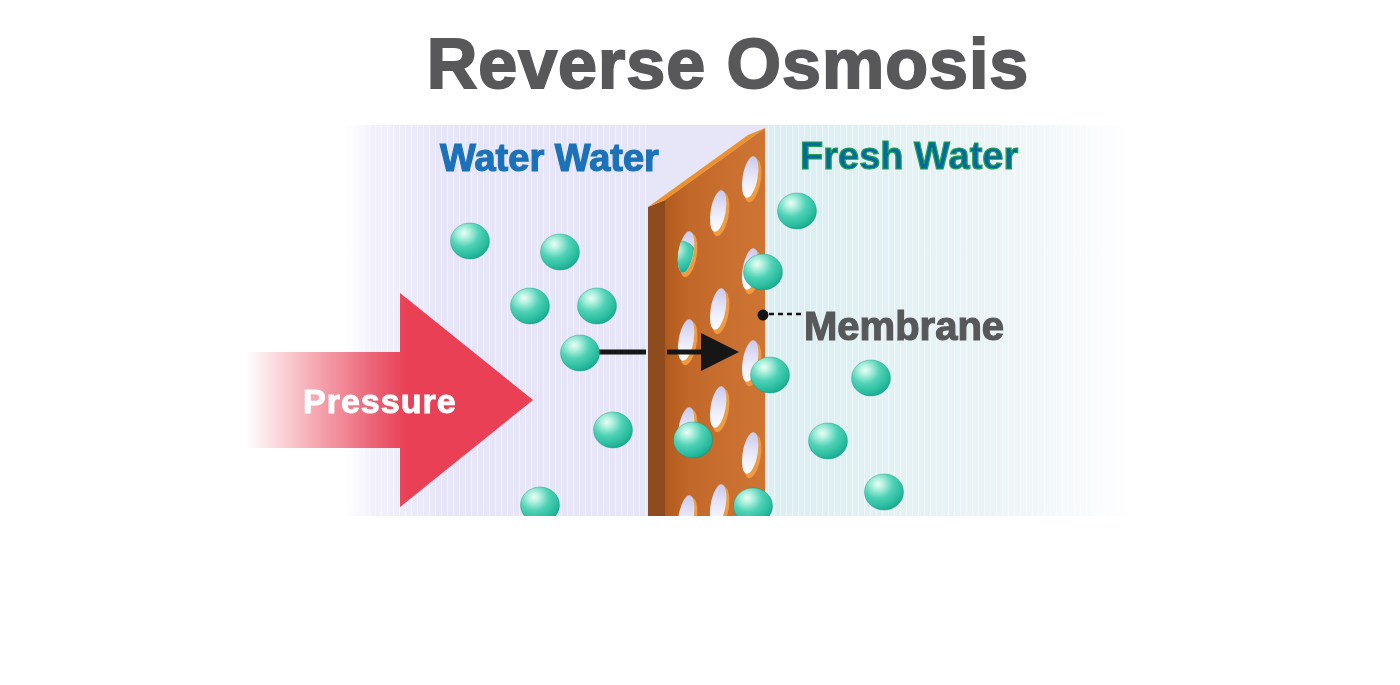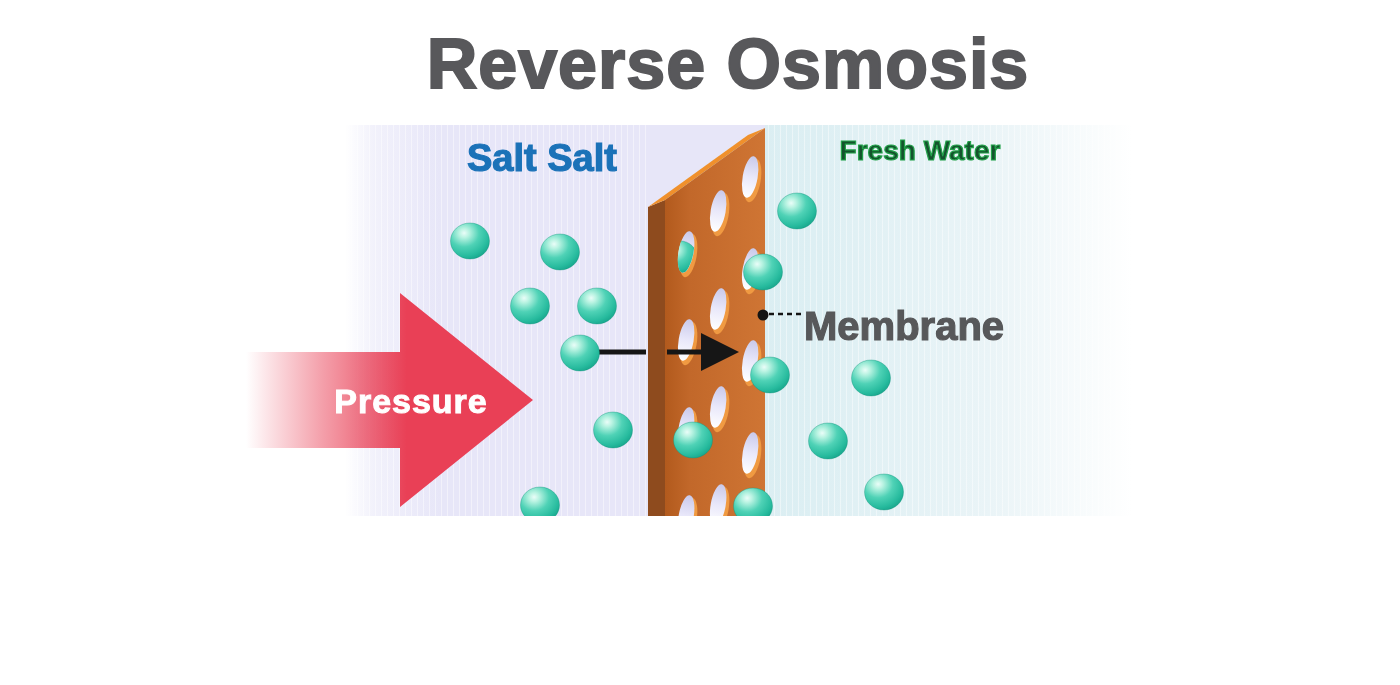--- a/index.html
+++ b/index.html
@@ -21,23 +21,23 @@
       linear-gradient(90deg, rgba(231,230,248,0) 0%, rgba(231,230,248,.55) 9%, #e7e6f8 30%);
   }
   svg.scene{position:absolute;left:0;top:0;}
   .lbl{position:absolute;line-height:1;white-space:nowrap;font-weight:bold;}
   .title{
     top:29px;left:56px;width:1344px;text-align:center;
     font-size:70px;color:#58585b;letter-spacing:1px;
     -webkit-text-stroke:2px #58585b;
   }
   .salt{top:139px;left:440px;width:204px;text-align:center;font-size:38px;color:#1b72b8;-webkit-text-stroke:1.2px #1b72b8;}
-  .fresh{top:137px;left:800px;width:240px;text-align:center;font-size:28px;color:#14532d;-webkit-text-stroke:1.2px #23a24a;}
+  .fresh{top:137px;left:800px;width:240px;text-align:left;font-size:38px;color:#0369a1;-webkit-text-stroke:1.2px #23a24a;}
   .membrane-lbl{top:306px;left:804px;font-size:40px;color:#57585a;-webkit-text-stroke:1.2px #57585a;}
-  .pressure-lbl{top:384px;left:326px;width:170px;text-align:center;font-size:34px;color:#ffffff;letter-spacing:1px;-webkit-text-stroke:1px #ffffff;}
+  .pressure-lbl{top:384px;left:303px;width:170px;text-align:left;font-size:34px;color:#ffffff;letter-spacing:1px;-webkit-text-stroke:1px #ffffff;}
 </style>
 </head>
 <body>
 
 <div class="stage">
 
   <div class="bg bg-right"></div>
   <div class="bg bg-left"></div>
 
   <svg class="scene" width="1400" height="685" viewBox="0 0 1400 685">
@@ -176,17 +176,17 @@
         <ellipse cx="770" cy="375" rx="19.5" ry="18" fill="url(#molGrad)" stroke="#0c8b75" stroke-opacity="0.35" stroke-width="1"></ellipse>
         <ellipse cx="871" cy="378" rx="19.5" ry="18" fill="url(#molGrad)" stroke="#0c8b75" stroke-opacity="0.35" stroke-width="1"></ellipse>
         <ellipse cx="828" cy="441" rx="19.5" ry="18" fill="url(#molGrad)" stroke="#0c8b75" stroke-opacity="0.35" stroke-width="1"></ellipse>
         <ellipse cx="884" cy="492" rx="19.5" ry="18" fill="url(#molGrad)" stroke="#0c8b75" stroke-opacity="0.35" stroke-width="1"></ellipse>
         <ellipse cx="838" cy="557" rx="19.5" ry="18" fill="url(#molGrad)" stroke="#0c8b75" stroke-opacity="0.35" stroke-width="1"></ellipse>
         <ellipse cx="793" cy="607" rx="19.5" ry="18" fill="url(#molGrad)" stroke="#0c8b75" stroke-opacity="0.35" stroke-width="1"></ellipse>
       </g>
   </svg>
 
   <div class="lbl title">Reverse Osmosis</div>
-  <div class="lbl salt">Salt Salt</div>
+  <div class="lbl salt">Water Water</div>
   <div class="lbl fresh">Fresh Water</div>
   <div class="lbl membrane-lbl">Membrane</div>
   <div class="lbl pressure-lbl">Pressure</div>
 </div>
 
 </body></html>

